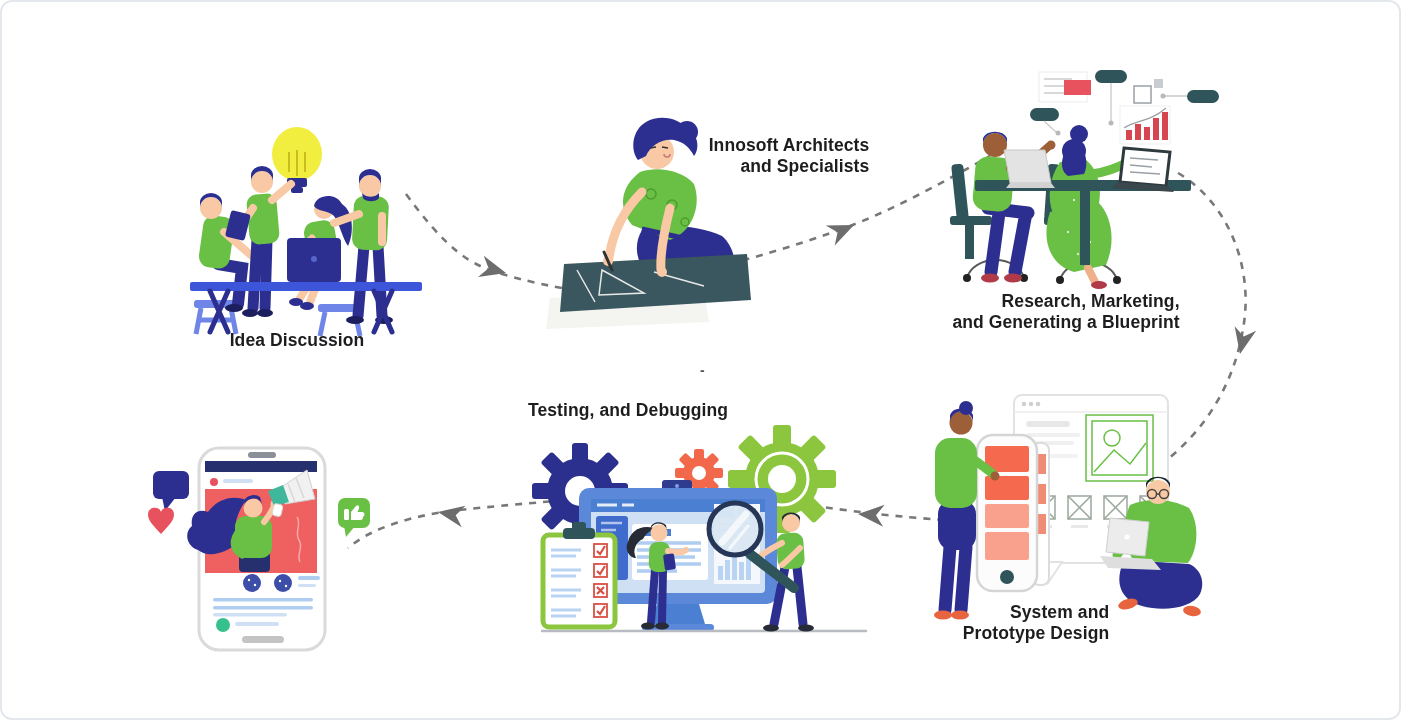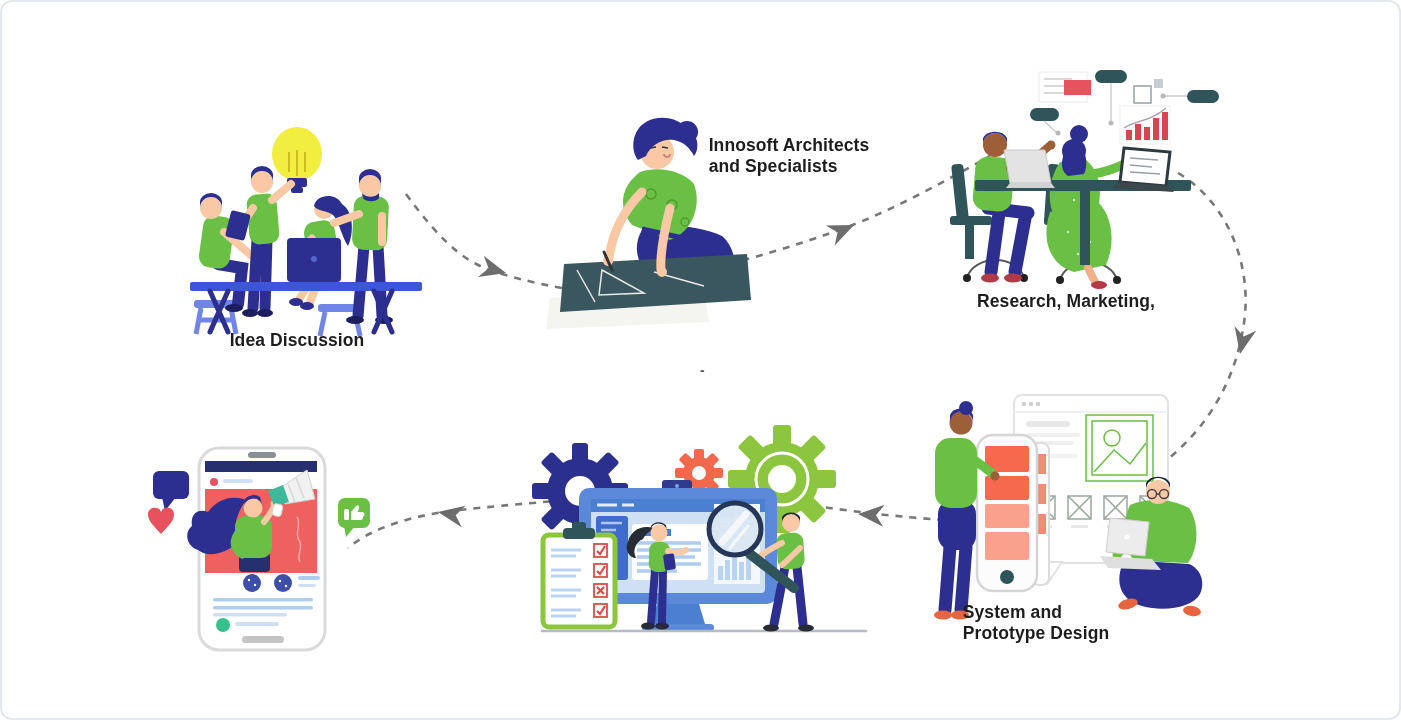--- a/index.html
+++ b/index.html
@@ -1,19 +1,19 @@
 <!DOCTYPE html>
 <html><head>
 <meta charset="utf-8">
 <style>
   html,body{margin:0;padding:0;background:#fff;}
   .canvas{position:relative;width:1401px;height:720px;background:#ffffff;
           border:2px solid #e4e7eb;border-radius:12px;overflow:hidden;box-sizing:border-box;}
   .art{position:absolute;left:0;top:0;}
-  .label{position:absolute;transform:translateX(-50%);text-align:left;
+  .label{position:absolute;transform:translateX(-50%);text-align:right;
          font-family:"Liberation Sans",sans-serif;font-weight:700;
          font-size:17.5px;line-height:21px;color:#1d1d1f;letter-spacing:.1px;white-space:nowrap;}
   .ln{display:block;}
   .stray{position:absolute;font-family:"Liberation Sans",sans-serif;font-weight:700;
          color:#555;font-size:14px;}
 </style>
 </head>
 <body>
 
 <div class="canvas">
@@ -498,22 +498,24 @@
 
 <div class="label" style="left:295px;top:328px">
   <span class="ln">Idea Discussion</span>
 </div>
 <div class="label" style="left:787px;top:133px">
   <span class="ln">Innosoft Architects</span>
   <span class="ln">and Specialists</span>
 </div>
 <div class="label" style="left:1064px;top:289px">
   <span class="ln">Research, Marketing,</span>
+  <span class="ln">and Generating a Blueprint</span>
 </div>
 <div class="label" style="left:1034px;top:600px">
   <span class="ln">System and</span>
   <span class="ln">Prototype Design</span>
 </div>
 <div class="label" style="left:626px;top:398px">
+  <span class="ln">Testing, and Debugging</span>
 </div>
 <span class="stray" style="left:698px;top:360px">-</span>
 
 </div>
 
 </body></html>

